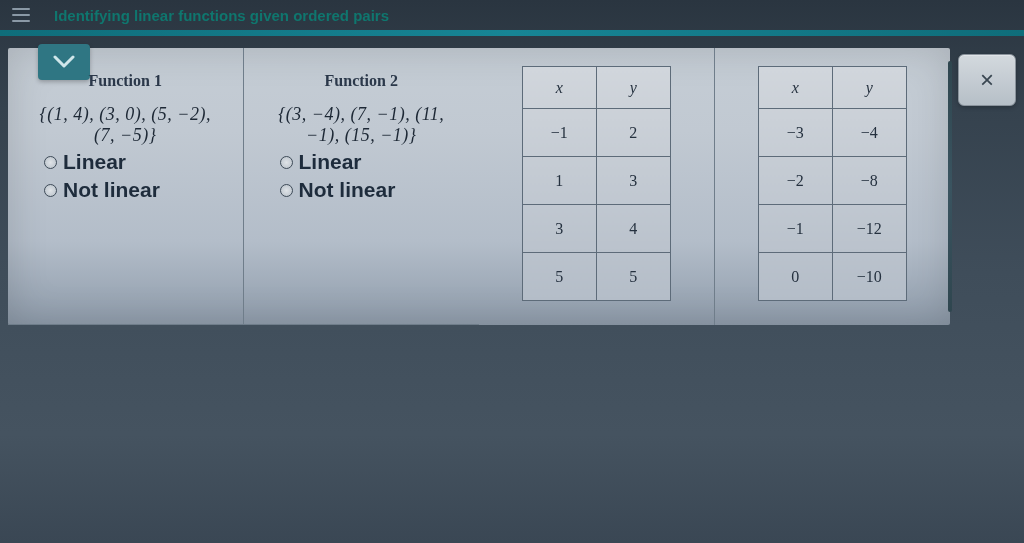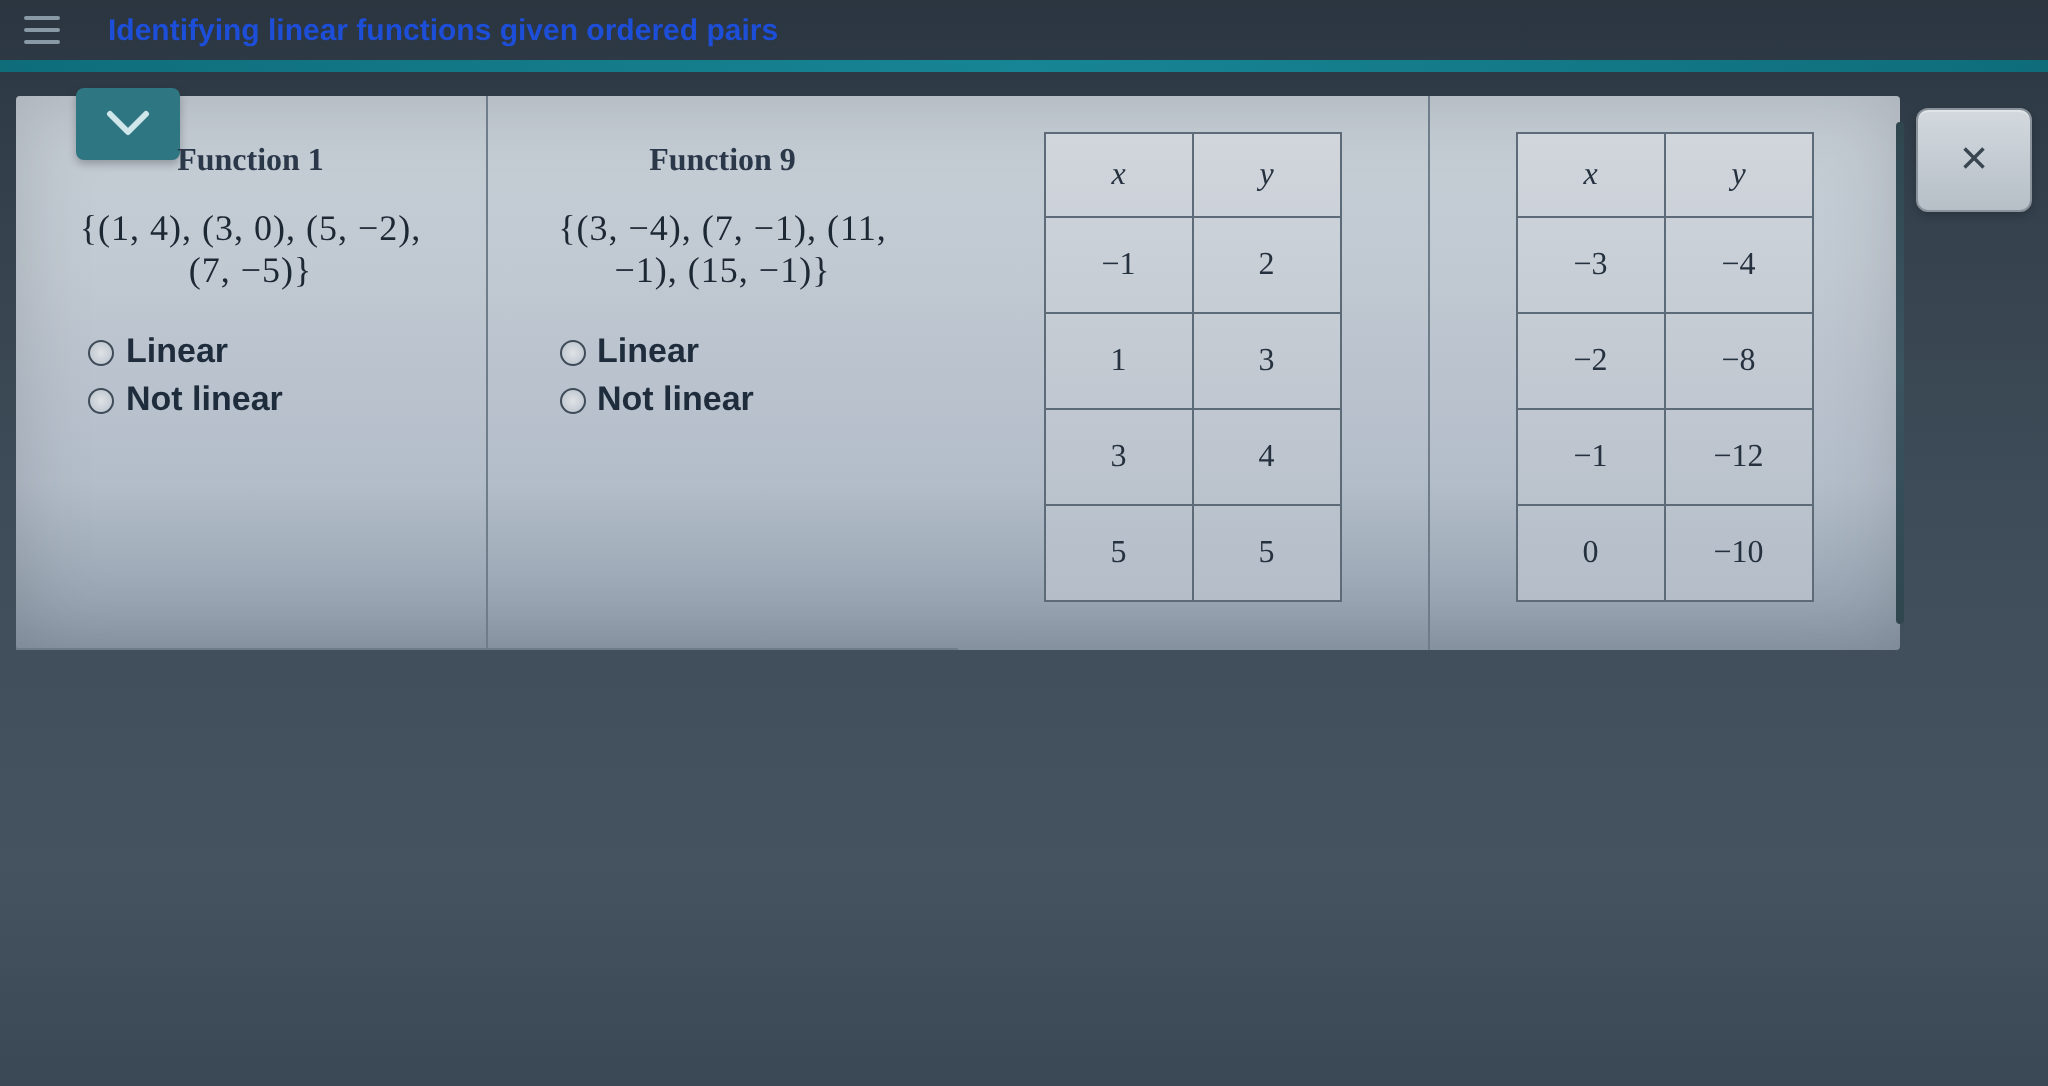--- a/index.html
+++ b/index.html
@@ -28,21 +28,21 @@
   }
   .hamburger span {
     height: 2px;
     background: #8a99a6;
     width: 100%;
     border-radius: 1px;
   }
   .page-title {
     font-size: 15px;
     font-weight: 600;
-    color: #1d4ed8;
+    color: #0f766e;
   }
   .teal-strip {
     height: 6px;
     background: linear-gradient(90deg, #0f6d7a 0%, #178595 50%, #0f6d7a 100%);
   }
   .content {
     position: relative;
     padding: 12px 8px 0 8px;
     display: flex;
     gap: 8px;
@@ -104,31 +104,32 @@
     font-weight: 600;
     color: #2b384a;
     margin-bottom: 14px;
     margin-top: 6px;
   }
   .fn-set {
     text-align: center;
     font-family: Georgia, 'Times New Roman', serif;
     font-size: 18px;
     color: #1d2835;
-    margin-bottom: 20px;
+    margin-bottom: 4px;
     letter-spacing: 0.5px;
+    font-style: italic;
   }
   .radios {
     padding-left: 6px;
   }
   .radio-row {
     display: flex;
     align-items: center;
     gap: 6px;
-    font-size: 17px;
+    font-size: 21px;
     color: #1e2c3c;
     font-weight: 600;
     margin-bottom: 4px;
     font-family: "Segoe UI", Arial, sans-serif;
   }
   .radio {
     width: 13px;
     height: 13px;
     border: 1.5px solid #3e4b58;
     border-radius: 50%;
@@ -199,21 +200,21 @@
             <span>Linear</span>
           </div>
           <div class="radio-row">
             <span class="radio"></span>
             <span>Not linear</span>
           </div>
         </div>
       </div>
 
       <div class="cell top">
-        <div class="fn-title">Function 9</div>
+        <div class="fn-title">Function 2</div>
         <div class="fn-set">{(3, −4), (7, −1), (11, −1), (15, −1)}</div>
         <div class="radios">
           <div class="radio-row">
             <span class="radio"></span>
             <span>Linear</span>
           </div>
           <div class="radio-row">
             <span class="radio"></span>
             <span>Not linear</span>
           </div>

